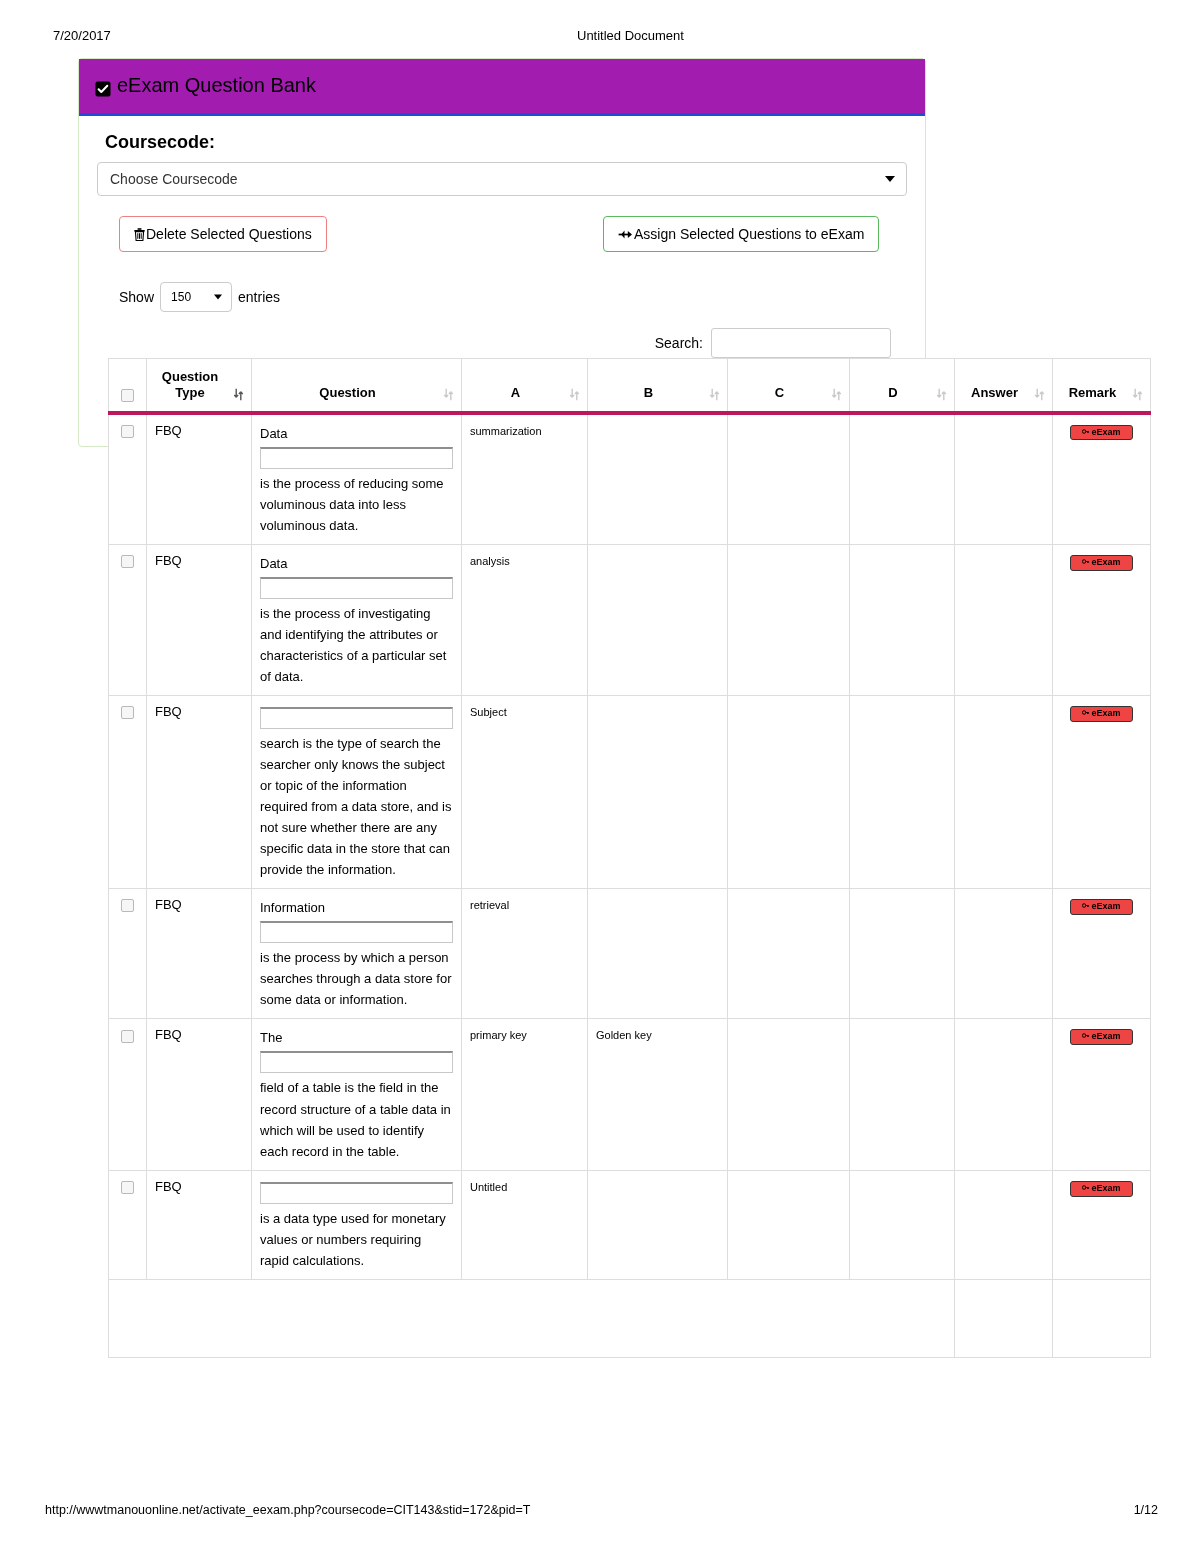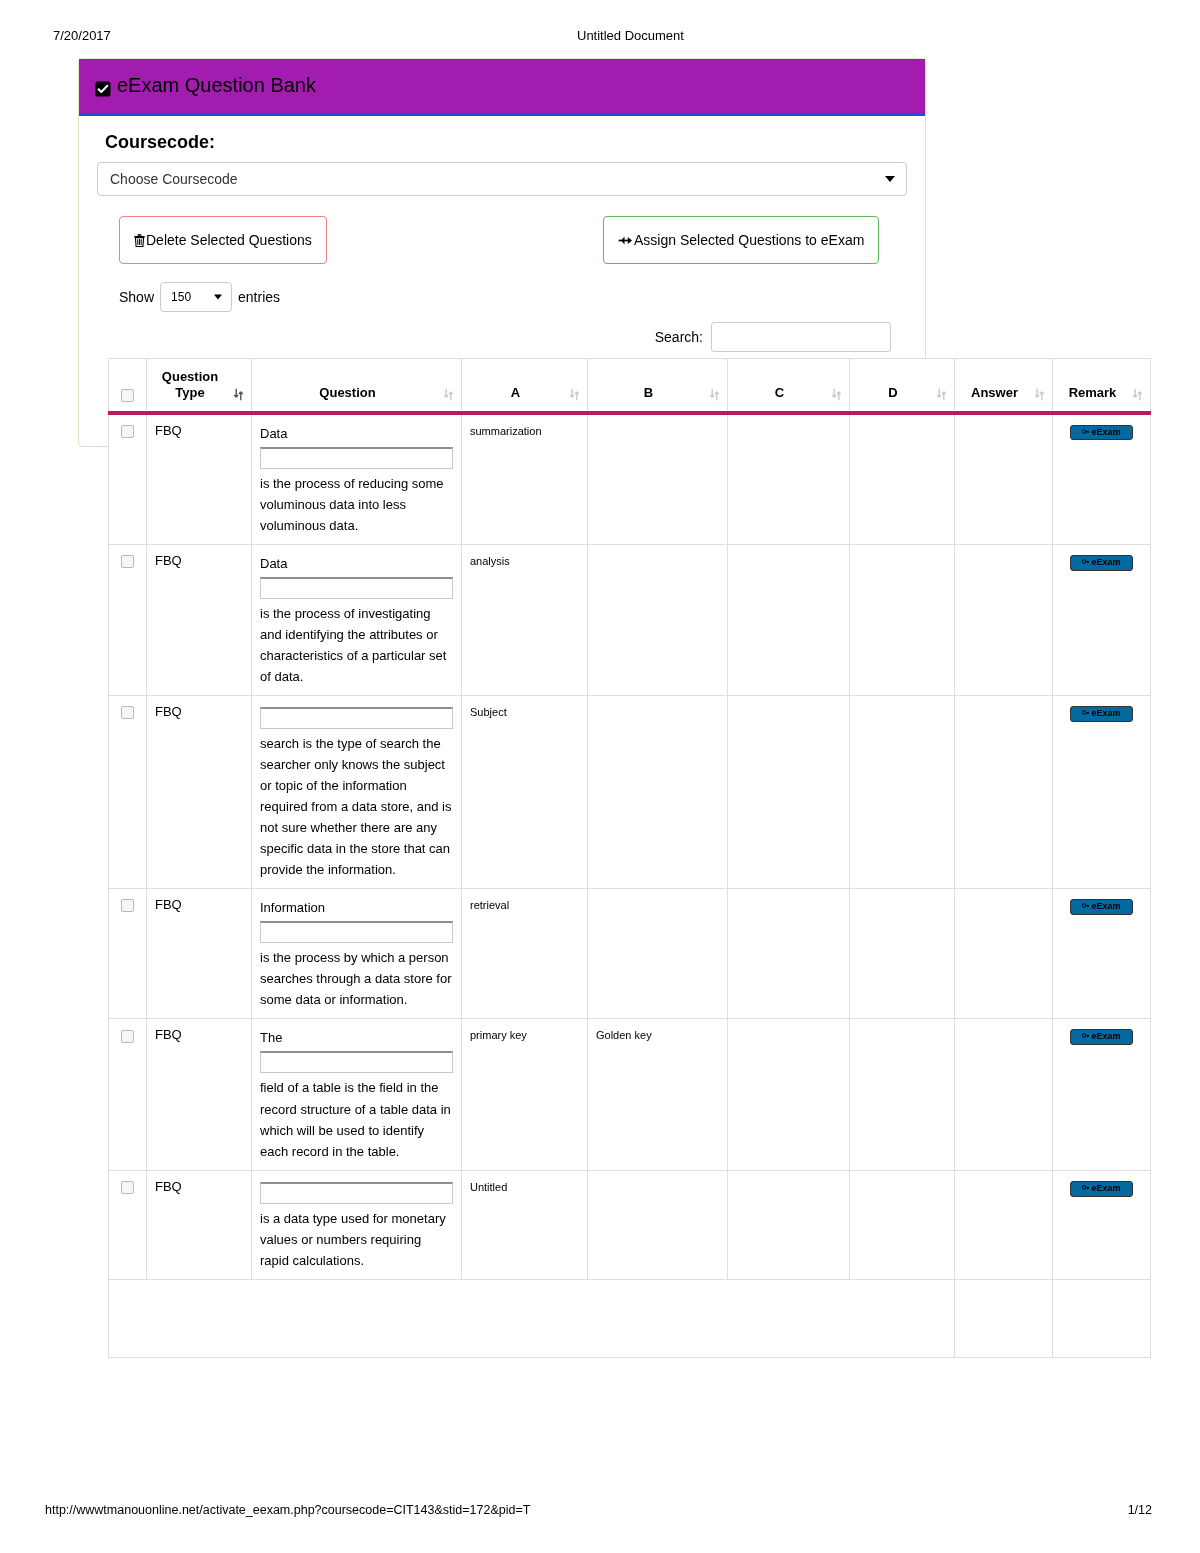--- a/index.html
+++ b/index.html
@@ -20,21 +20,21 @@
     font-size: 13px; color: #000;
   }
   .print-header .ph-date { position: absolute; left: 53px; }
   .print-header .ph-title { position: absolute; left: 577px; }
 
   .print-footer {
     position: absolute; top: 1503px; left: 0; width: 1200px;
     font-size: 12.5px; color: #000;
   }
   .print-footer .pf-url { position: absolute; left: 45px; white-space: nowrap; }
-  .print-footer .pf-page { position: absolute; right: 48px; }
+  .print-footer .pf-page { position: absolute; right: 42px; }
 
   
   .panel {
     position: absolute; left: 78px; top: 58px;
     width: 848px;
     border: 1px solid #d6e9c6;
     border-radius: 4px;
     background: #fff;
   }
   .panel-heading {
@@ -87,21 +87,21 @@
 
   
   .btn-row {
     position: relative;
     margin-top: 20px;
     height: 38px;
   }
   .btn {
     position: absolute;
     display: inline-flex; align-items: center;
-    height: 48px;
+    height: 36px;
     border-radius: 4px;
     background: #fff;
     font-size: 14px;
     padding: 0 14px;
     white-space: nowrap;
     line-height: 1;
   }
   .btn-danger { left: 22px; border: 1px solid #f08080; color: #000; }
   .btn-success { left: 506px; border: 1px solid #5cb85c; color: #000; }
   .btn .bi { margin-right: 1px; display:inline-flex; align-items:center; }
@@ -129,21 +129,21 @@
   }
   .mini-select .caret {
     position: absolute; right: 9px; top: 50%;
     transform: translateY(-50%);
     width: 0; height: 0;
     border-left: 4px solid transparent;
     border-right: 4px solid transparent;
     border-top: 5px solid #000;
   }
   .dt-filter {
-    position: absolute; right: 16px; top: 40px;
+    position: absolute; right: 16px; top: 46px;
     display: flex; align-items: center;
     font-size: 14px;
   }
   .dt-filter .sf-input {
     width: 180px; height: 30px;
     border: 1px solid #ccc; border-radius: 3px;
     background: #fff;
     margin-left: 8px;
   }
 
@@ -209,21 +209,21 @@
     background: #fff;
     margin: 3px 0 4px 0;
   }
   .cell-val { line-height: 1.5; font-size: 11px; }
   td.col-rem { text-align: center; padding-top: 10px; }
   .btn-xs {
     display: inline-flex; align-items: center; justify-content: center;
     gap: 2px;
     border: 1px solid #333;
     border-radius: 3px;
-    background: #0369a1;
+    background: #ef4444;
     font-size: 9px;
     font-weight: bold;
     padding: 2px 11px;
     line-height: 1.1;
     color: #000;
   }
   .btn-xs svg { flex: 0 0 auto; }
   tr.empty-row td { height: 78px; }
 </style>
 </head>

